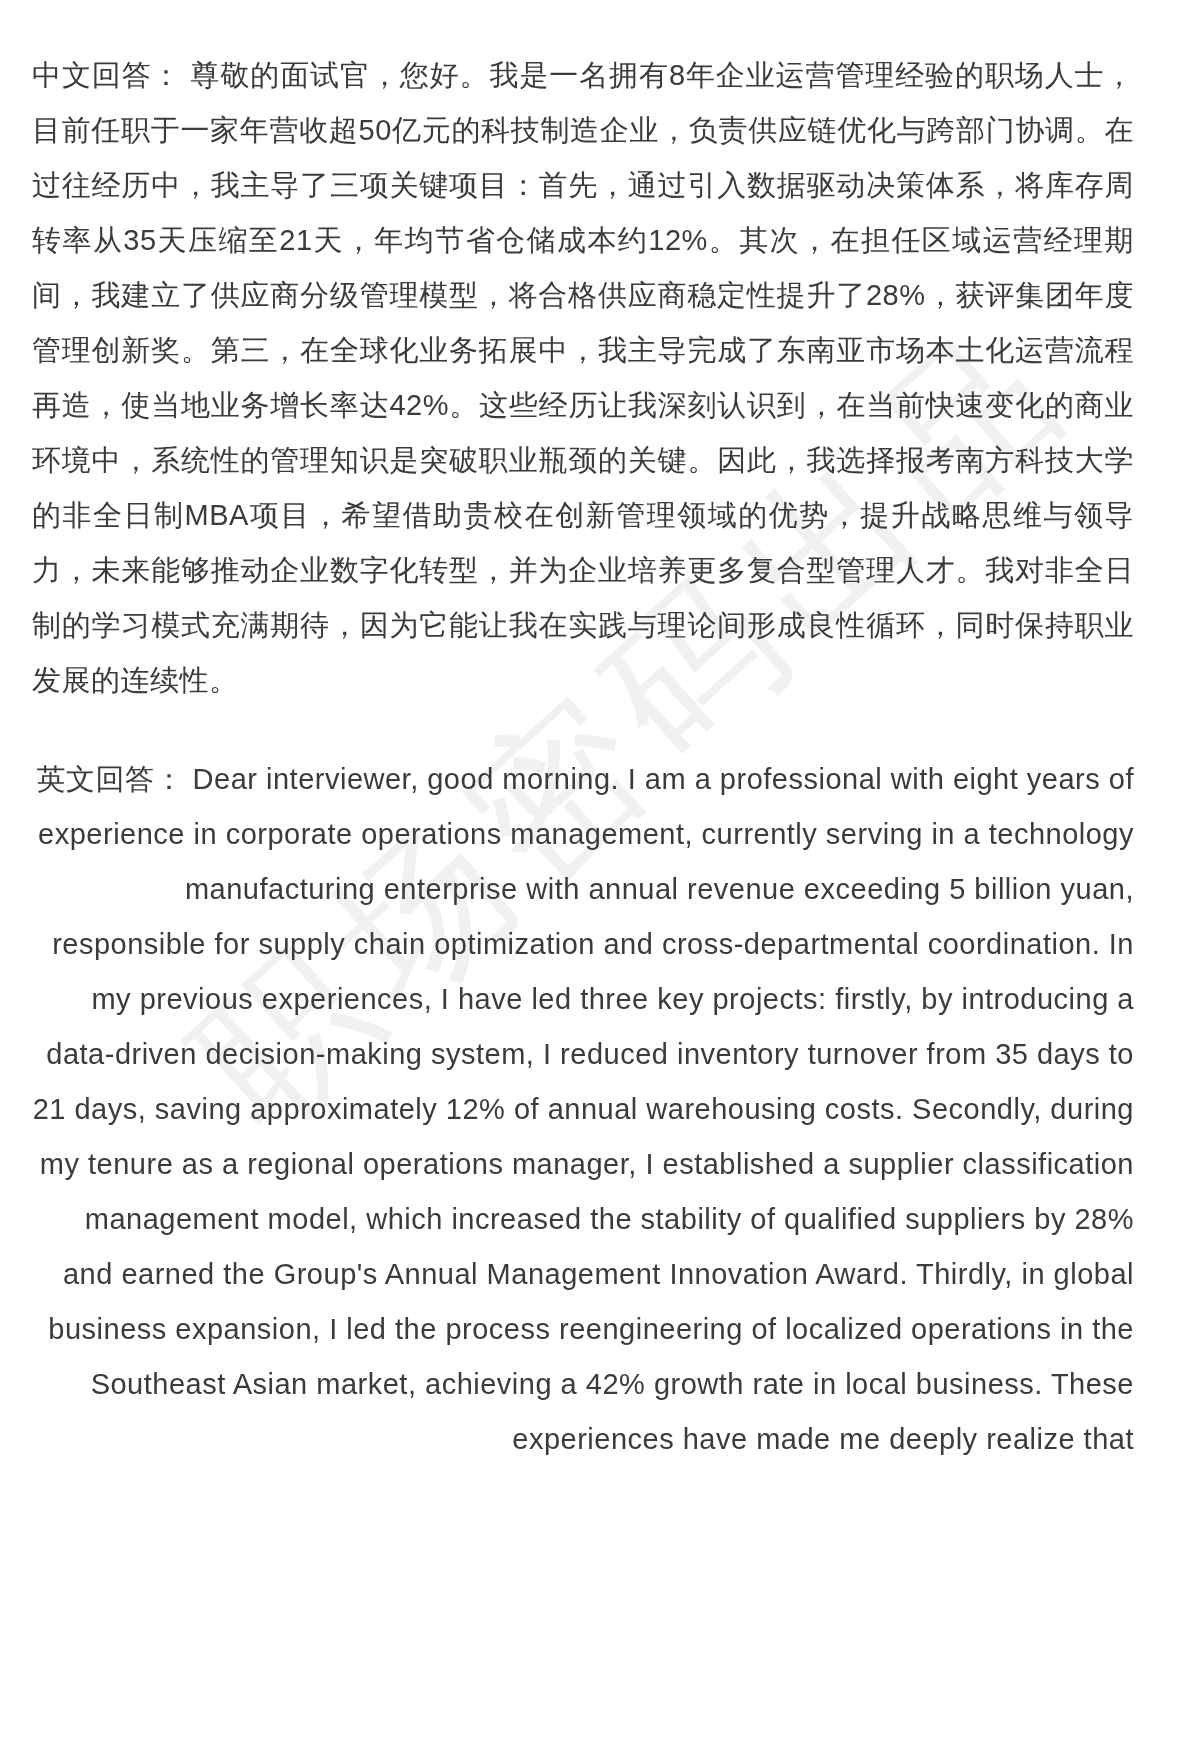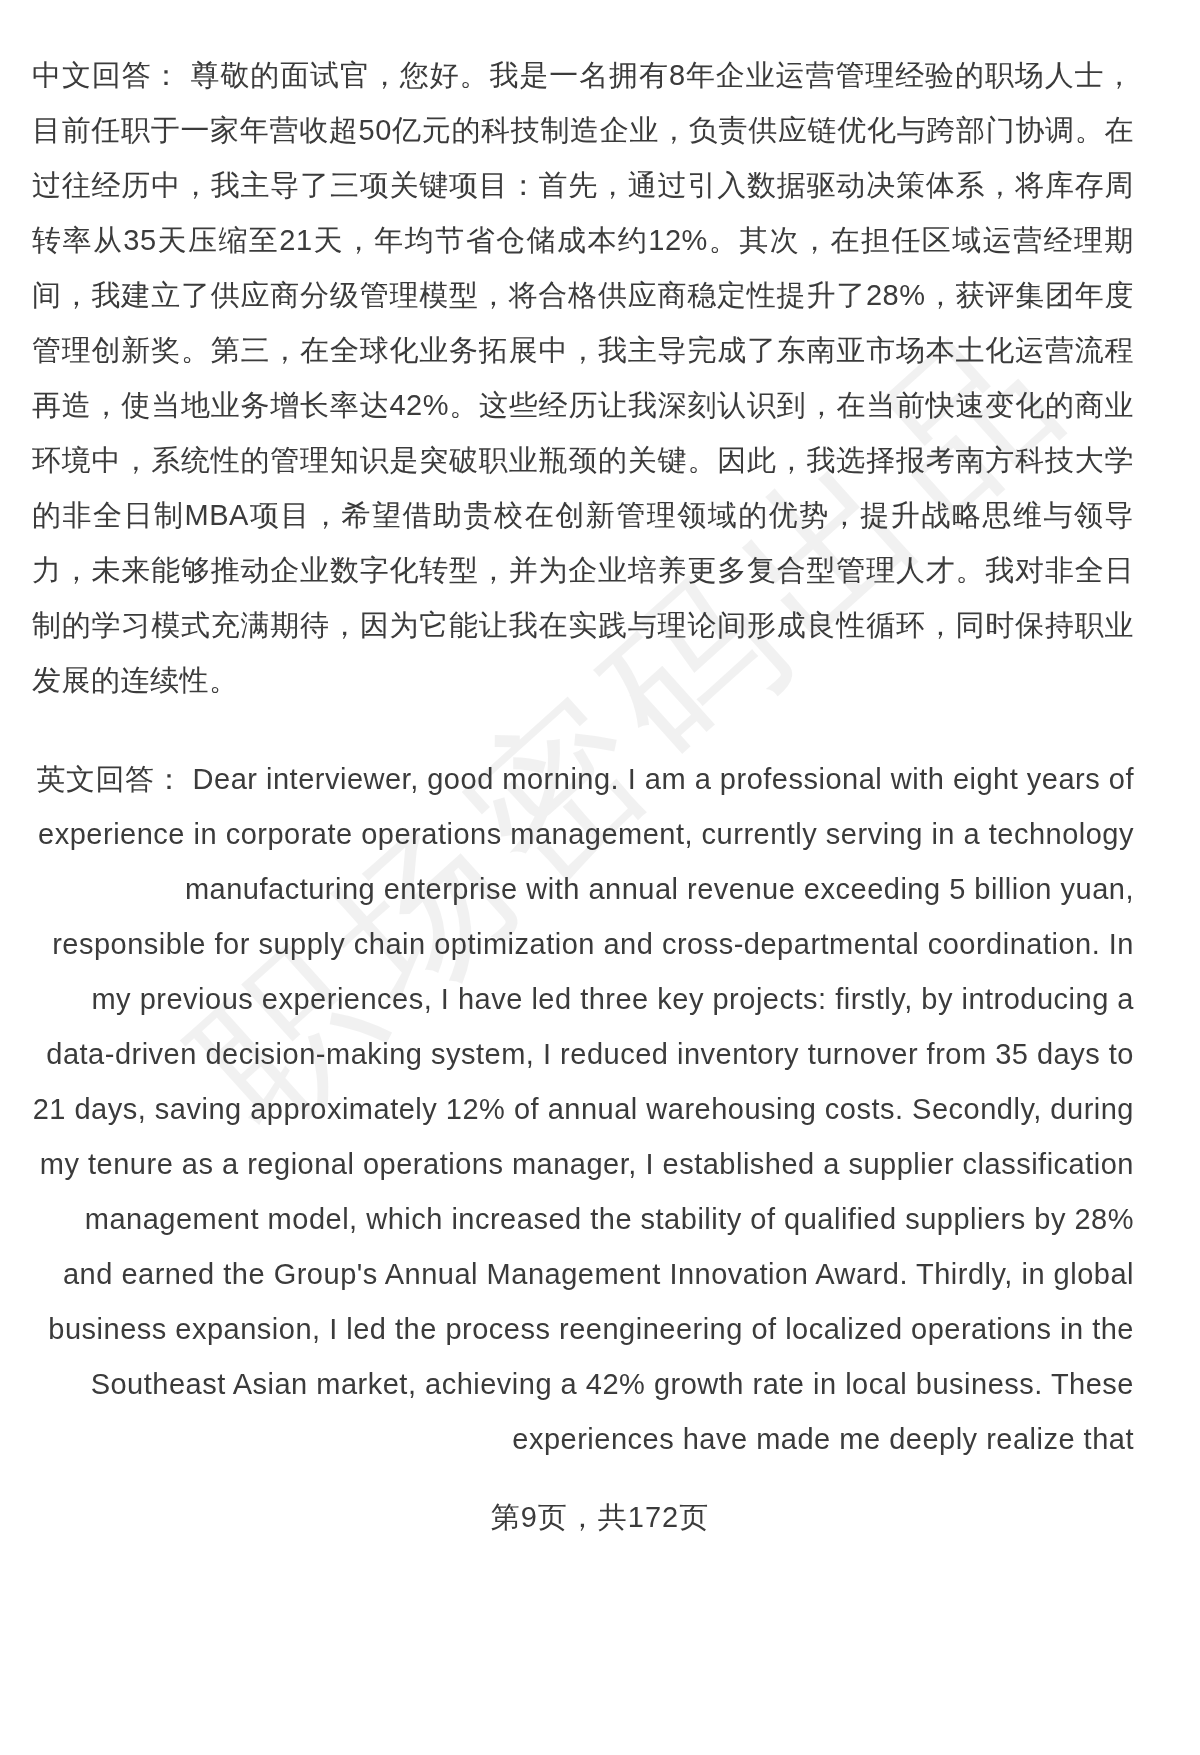--- a/index.html
+++ b/index.html
@@ -74,15 +74,14 @@
   <div class="watermark">职场密码出品</div>
 
   <div class="content">
 
     <p class="doc-paragraph cn"><span class="para-label">中文回答：</span><span> 尊敬的面试官，您好。我是一名拥有8年企业运营管理经验的职场人士，目前任职于一家年营收超50亿元的科技制造企业，负责供应链优化与跨部门协调。在过往经历中，我主导了三项关键项目：首先，通过引入数据驱动决策体系，将库存周转率从35天压缩至21天，年均节省仓储成本约12%。其次，在担任区域运营经理期间，我建立了供应商分级管理模型，将合格供应商稳定性提升了28%，获评集团年度管理创新奖。第三，在全球化业务拓展中，我主导完成了东南亚市场本土化运营流程再造，使当地业务增长率达42%。这些经历让我深刻认识到，在当前快速变化的商业环境中，系统性的管理知识是突破职业瓶颈的关键。因此，我选择报考南方科技大学的非全日制MBA项目，希望借助贵校在创新管理领域的优势，提升战略思维与领导力，未来能够推动企业数字化转型，并为企业培养更多复合型管理人才。我对非全日制的学习模式充满期待，因为它能让我在实践与理论间形成良性循环，同时保持职业发展的连续性。</span></p>
 
     <p class="doc-paragraph en"><span class="para-label">英文回答：</span><span> Dear interviewer, good morning. I am a professional with eight years of experience in corporate operations management, currently serving in a technology manufacturing enterprise with annual revenue exceeding 5 billion yuan, responsible for supply chain optimization and cross-departmental coordination. In my previous experiences, I have led three key projects: firstly, by introducing a data-driven decision-making system, I reduced inventory turnover from 35 days to 21 days, saving approximately 12% of annual warehousing costs. Secondly, during my tenure as a regional operations manager, I established a supplier classification management model, which increased the stability of qualified suppliers by 28% and earned the Group's Annual Management Innovation Award. Thirdly, in global business expansion, I led the process reengineering of localized operations in the Southeast Asian market, achieving a 42% growth rate in local business. These experiences have made me deeply realize that</span></p>
 
   </div>
 
-  <div class="footer">第9页，共172页</div>
 
 </div>
 
 </body></html>

